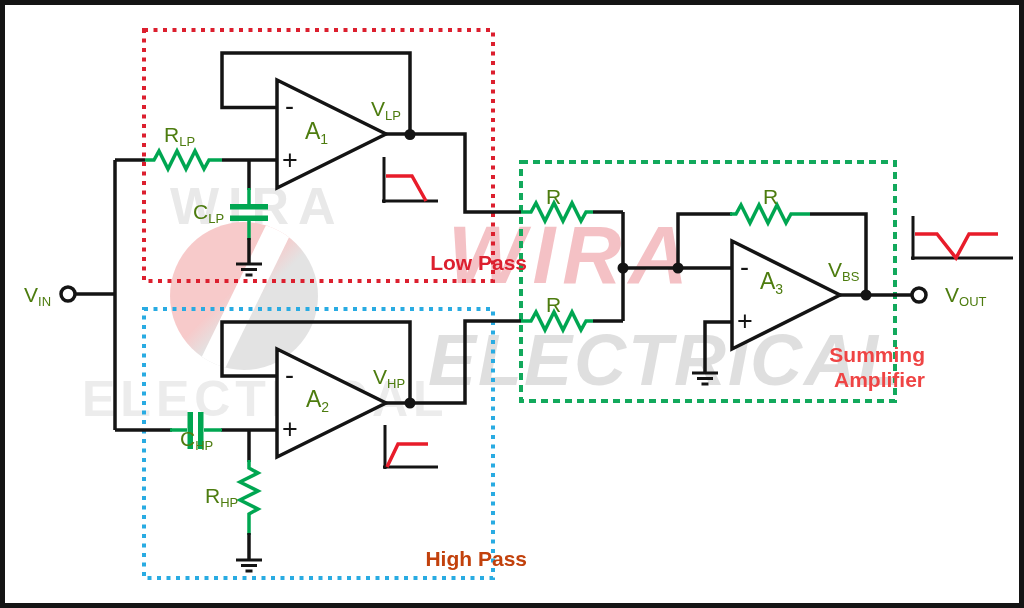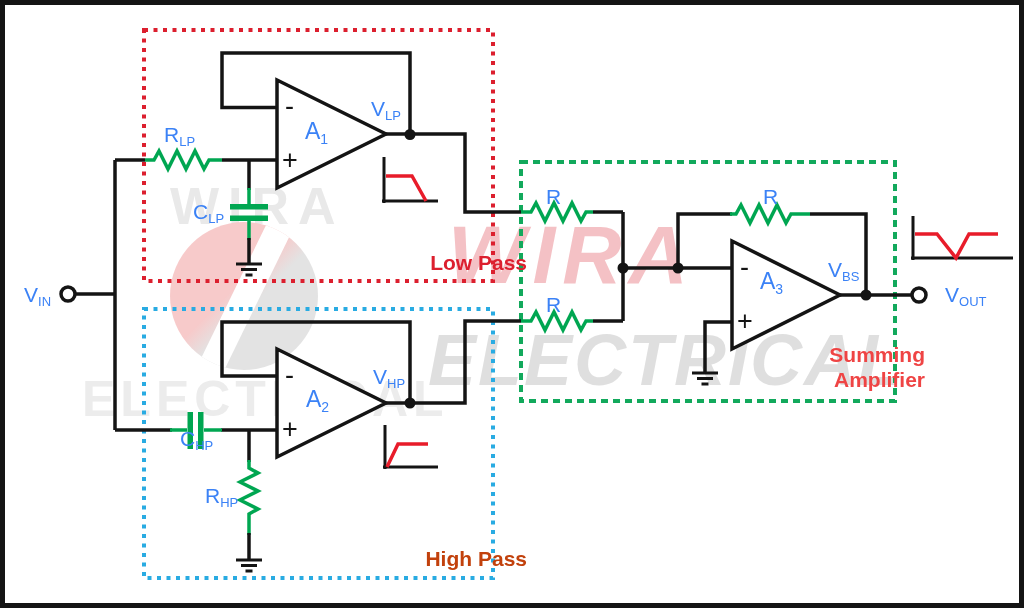--- a/index.html
+++ b/index.html
@@ -17,21 +17,21 @@
                background:linear-gradient(135deg,#f7caca 44%,#e3e3e3 56%); overflow:hidden; }
   .wm-circle .slash { position:absolute; left:60px; top:-20px; width:26px; height:200px;
                background:#ffffff; transform:rotate(26deg); }
   .wm-wira-red { left:448px; top:214px; font-size:82px; font-weight:bold; font-style:italic;
                letter-spacing:7px; color:rgba(222,62,74,0.32); }
   .wm-elec-gray1 { left:82px; top:374px; font-size:50px; font-weight:bold; letter-spacing:5px; color:#ececec; }
   .wm-elec-gray2 { left:428px; top:324px; font-size:72px; font-weight:bold; font-style:italic;
                letter-spacing:2px; color:rgba(150,150,150,0.30); }
 
   
-  .lbl { position:absolute; z-index:30; font-size:21px; color:#3b82f6; line-height:1; white-space:nowrap; }
+  .lbl { position:absolute; z-index:30; font-size:21px; color:#4d7c0f; line-height:1; white-space:nowrap; }
   .lbl .sb { font-size:13px; position:relative; top:4px; }
   .opamp-lbl { font-size:23px; }
   .opamp-lbl .sb { font-size:14px; top:5px; }
   .sign { position:absolute; z-index:30; font-size:27px; color:#141414; line-height:1; }
   .box-lbl { position:absolute; z-index:30; font-weight:bold; font-size:21px; line-height:1.2;margin-left:40px; }
   .t-red   { color:#dc1f2e; }
   .t-blue  { color:#c2410c; }
   .t-green { color:#ef4444; }
   .alr { text-align:right; }
 </style>

